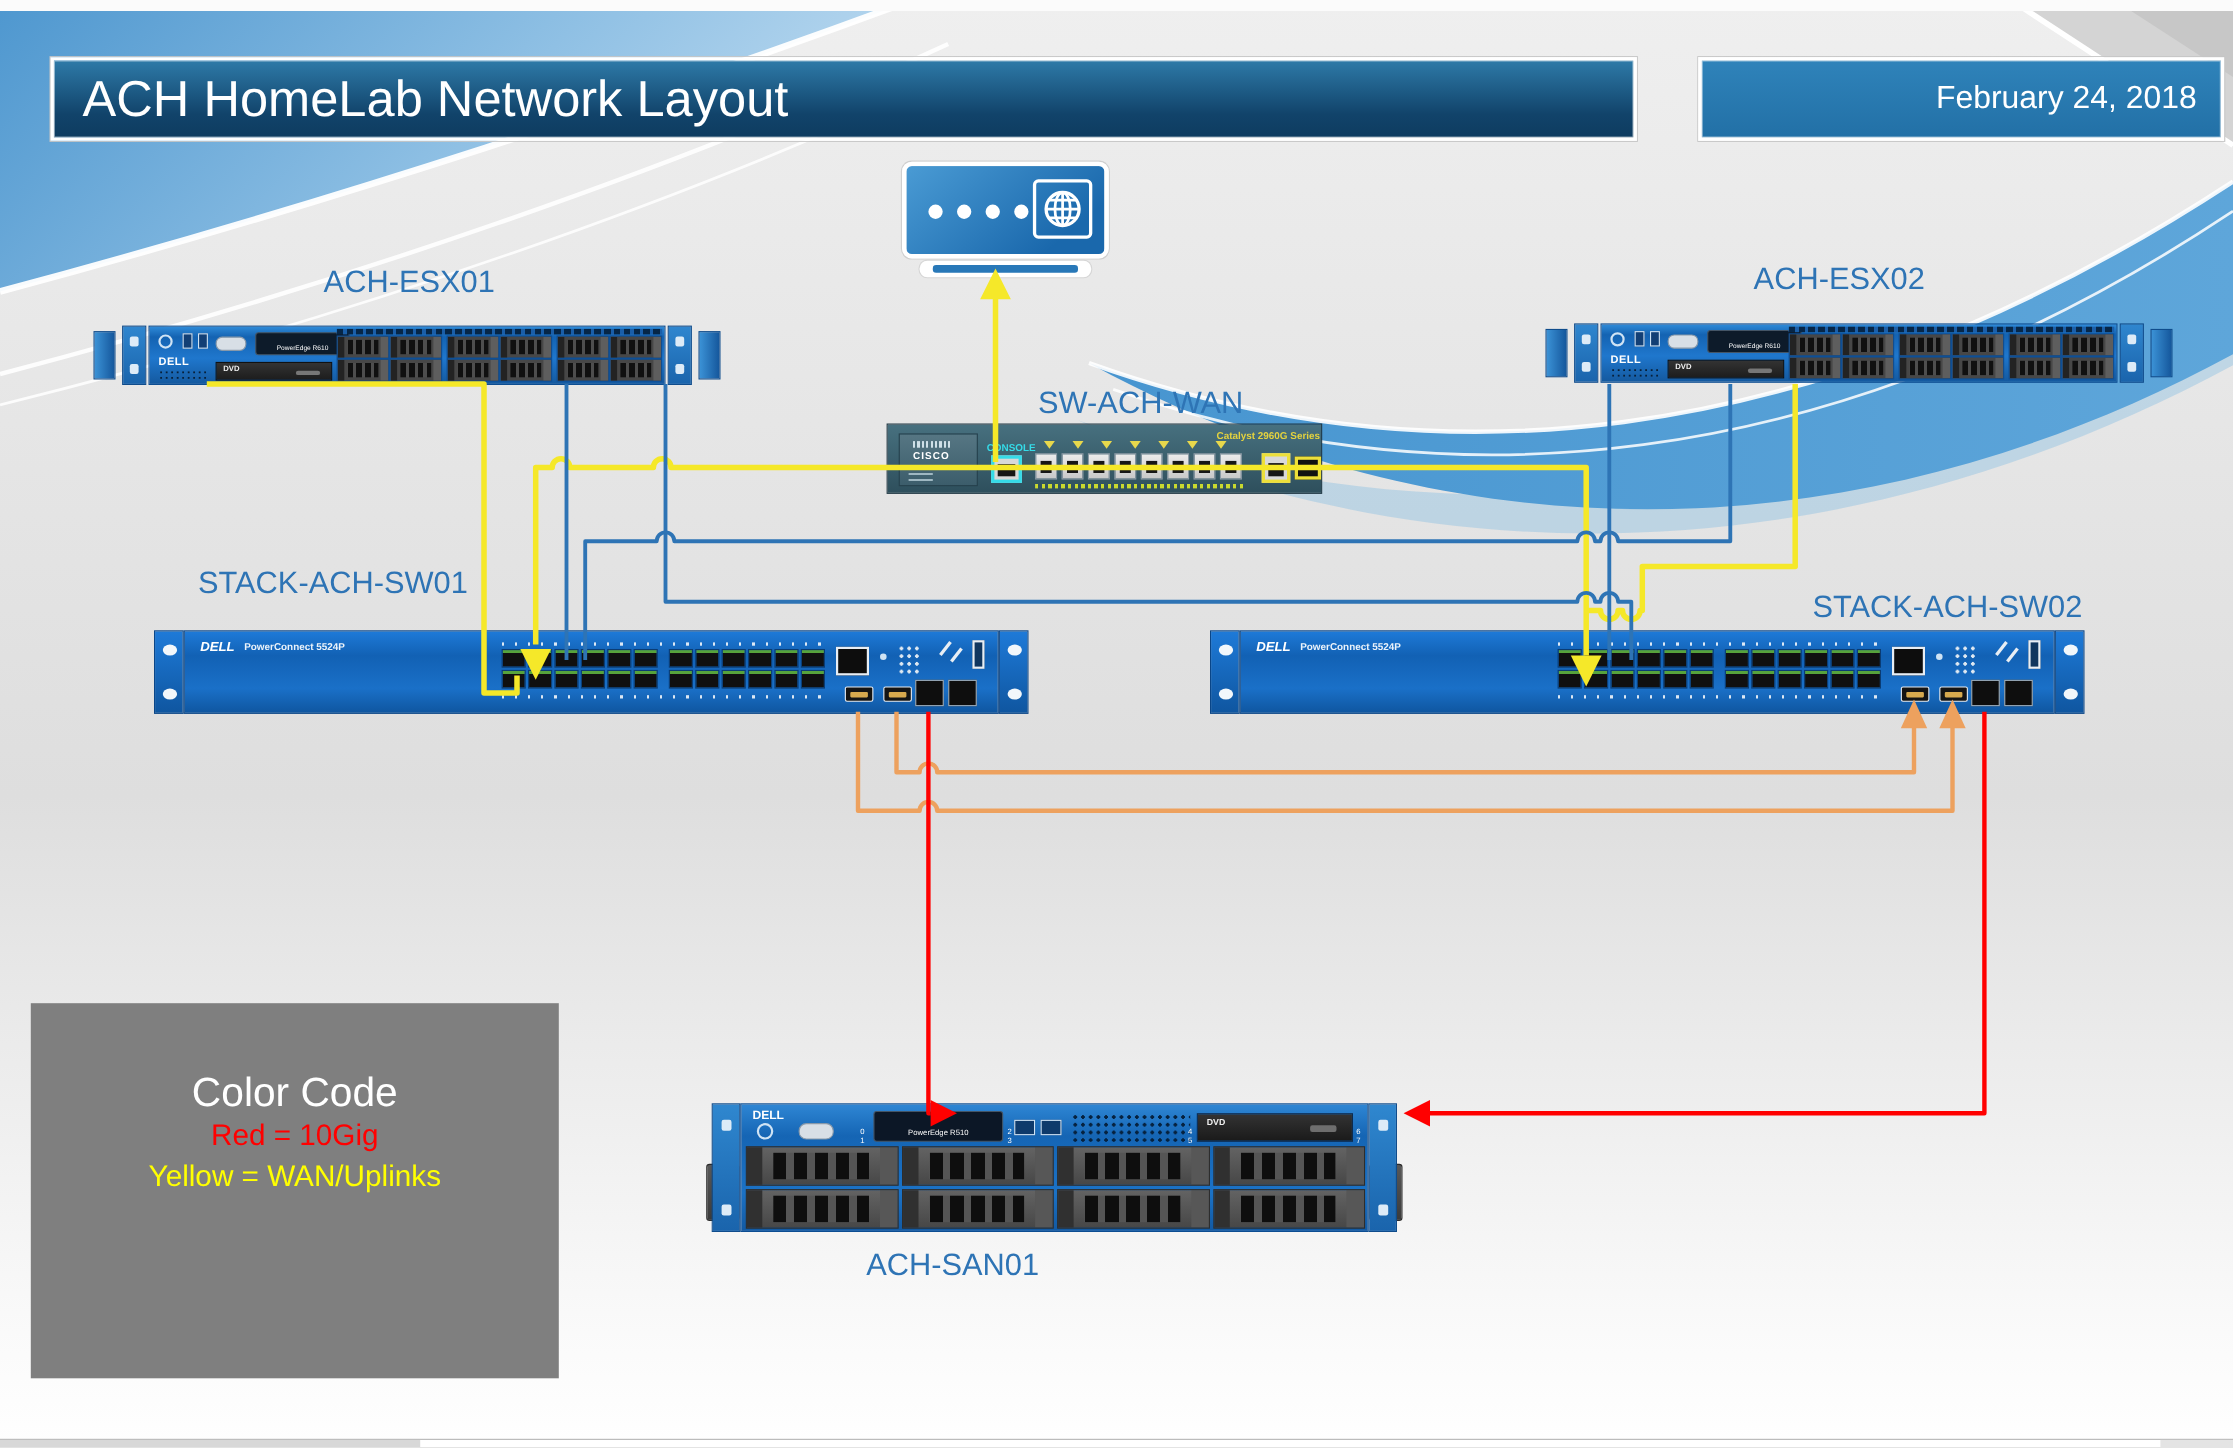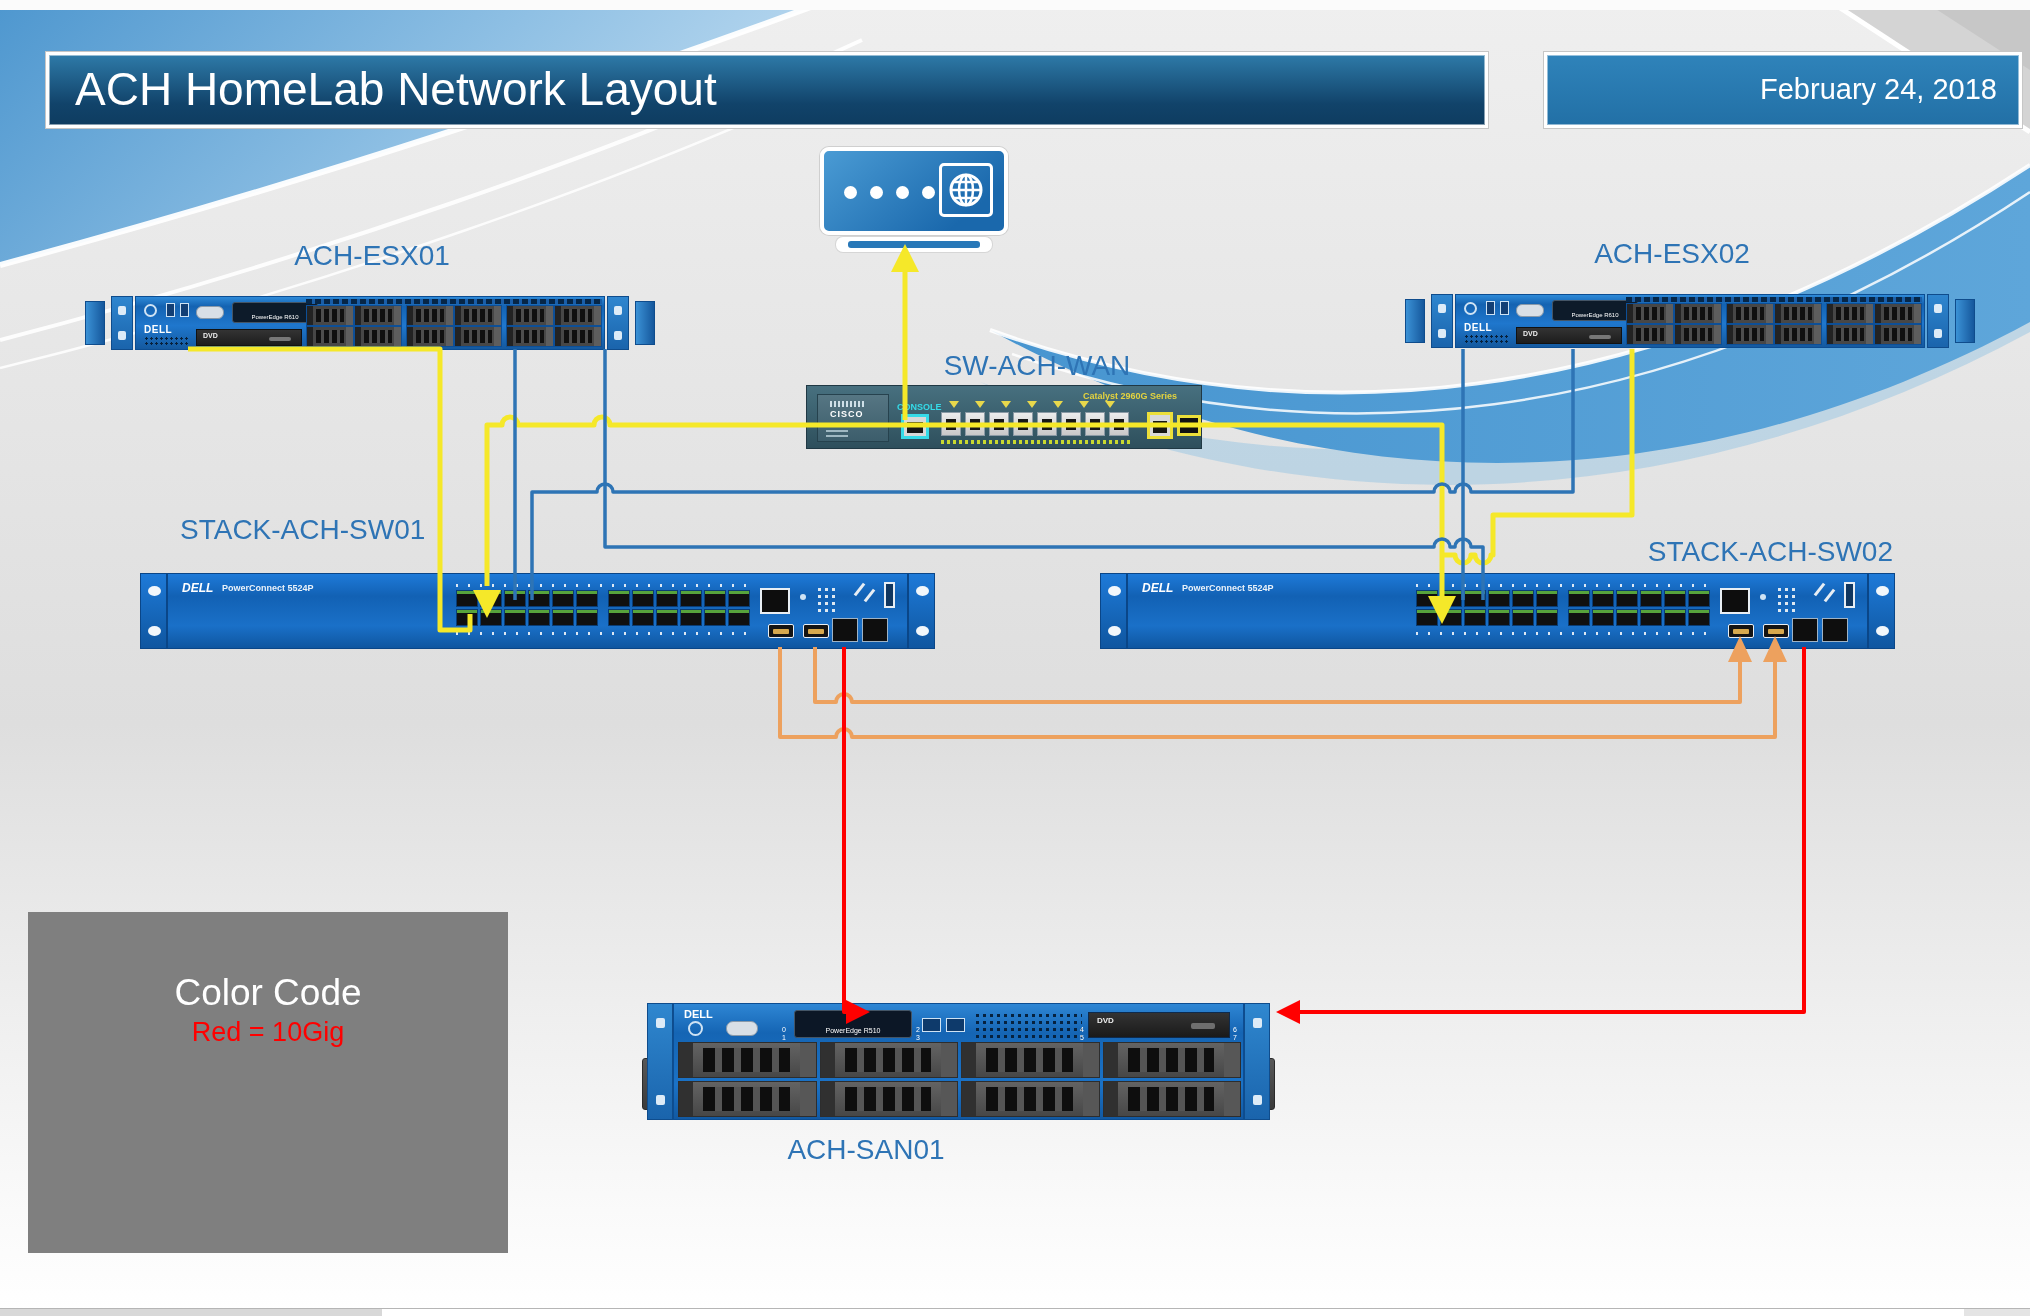--- a/index.html
+++ b/index.html
@@ -90,21 +90,21 @@
              border:3px solid #35dbe8; }
   .c-cport::after { content:""; position:absolute; left:3px; right:3px; top:5px; bottom:3px; background:#161616; }
   .c-arrows { position:absolute; left:142px; top:15px; display:flex; gap:16px; }
   .c-arr { width:0; height:0; border-left:5px solid transparent; border-right:5px solid transparent;
            border-top:7px solid #e8d84c; }
   .c-ports { position:absolute; left:134px; top:26px; display:flex; gap:4px; }
   .c-port { width:20px; height:24px; background:linear-gradient(#ececec,#c8c8c8); border:1px solid #8b9aa5; position:relative; }
   .c-port::after { content:""; position:absolute; left:4px; right:4px; top:6px; bottom:5px; background:#161616; }
   .c-dots { position:absolute; left:134px; top:54px; width:190px; height:4px;
             background:repeating-linear-gradient(90deg,#c9d92f 0 3px,transparent 3px 6px); }
-  .c-series { position:absolute; right:24px; top:5px; font-size:9px; font-weight:bold; color:#e3d23f; }
+  .c-series { position:absolute; right:1px; top:5px; font-size:9px; font-weight:bold; color:#e3d23f; }
   .c-up1 { position:absolute; left:340px; top:26px; width:26px; height:27px; background:#d9d9d9;
            border:3px solid #ecdf3a; }
   .c-up1::after { content:""; position:absolute; left:3px; right:3px; top:6px; bottom:3px; background:#161616; }
   .c-up2 { position:absolute; left:370px; top:29px; width:24px; height:21px; background:#111;
            border:3px solid #ecdf3a; }
 
   
   .pcx { position:absolute; top:573px; width:795px; height:76px; z-index:3; }
   .pcx .ear { position:absolute; top:0; width:27px; height:76px;
         background:linear-gradient(180deg,#1e7ad8,#0f56a0); border:1px solid #0a4688; }
@@ -516,20 +516,21 @@
           <div class="san-drive"></div>
           <div class="san-drive"></div>
           <div class="san-drive"></div>
         </div>
     </div>
   </div>
 
   <div class="legend">
     <div class="lg-title">Color Code</div>
     <div class="lg-item" style="color: rgb(255, 0, 0);">Red = 10Gig</div>
+    <div class="lg-item" style="color: rgb(255, 255, 0);">Yellow = WAN/Uplinks</div>
   </div>
 
   <svg class="layer wires" width="2030" height="1316" viewBox="0 0 2030 1316" fill="none" stroke-linejoin="round">
 
     <g stroke="#f5e829" stroke-width="5">
       <path d="M905 420 V268"></path>
       <path d="M188 349 H440 V630 H470 V614"></path>
       <path d="M487 586 V425 H502 A8 8 0 0 1 518 425 H594 A8 8 0 0 1 610 425 H1442 V596"></path>
       <path d="M1632 349 V515 H1493 V555 H1491 A8 8 0 0 1 1475 555 H1471 A8 8 0 0 1 1455 555 H1443"></path>
     </g>

